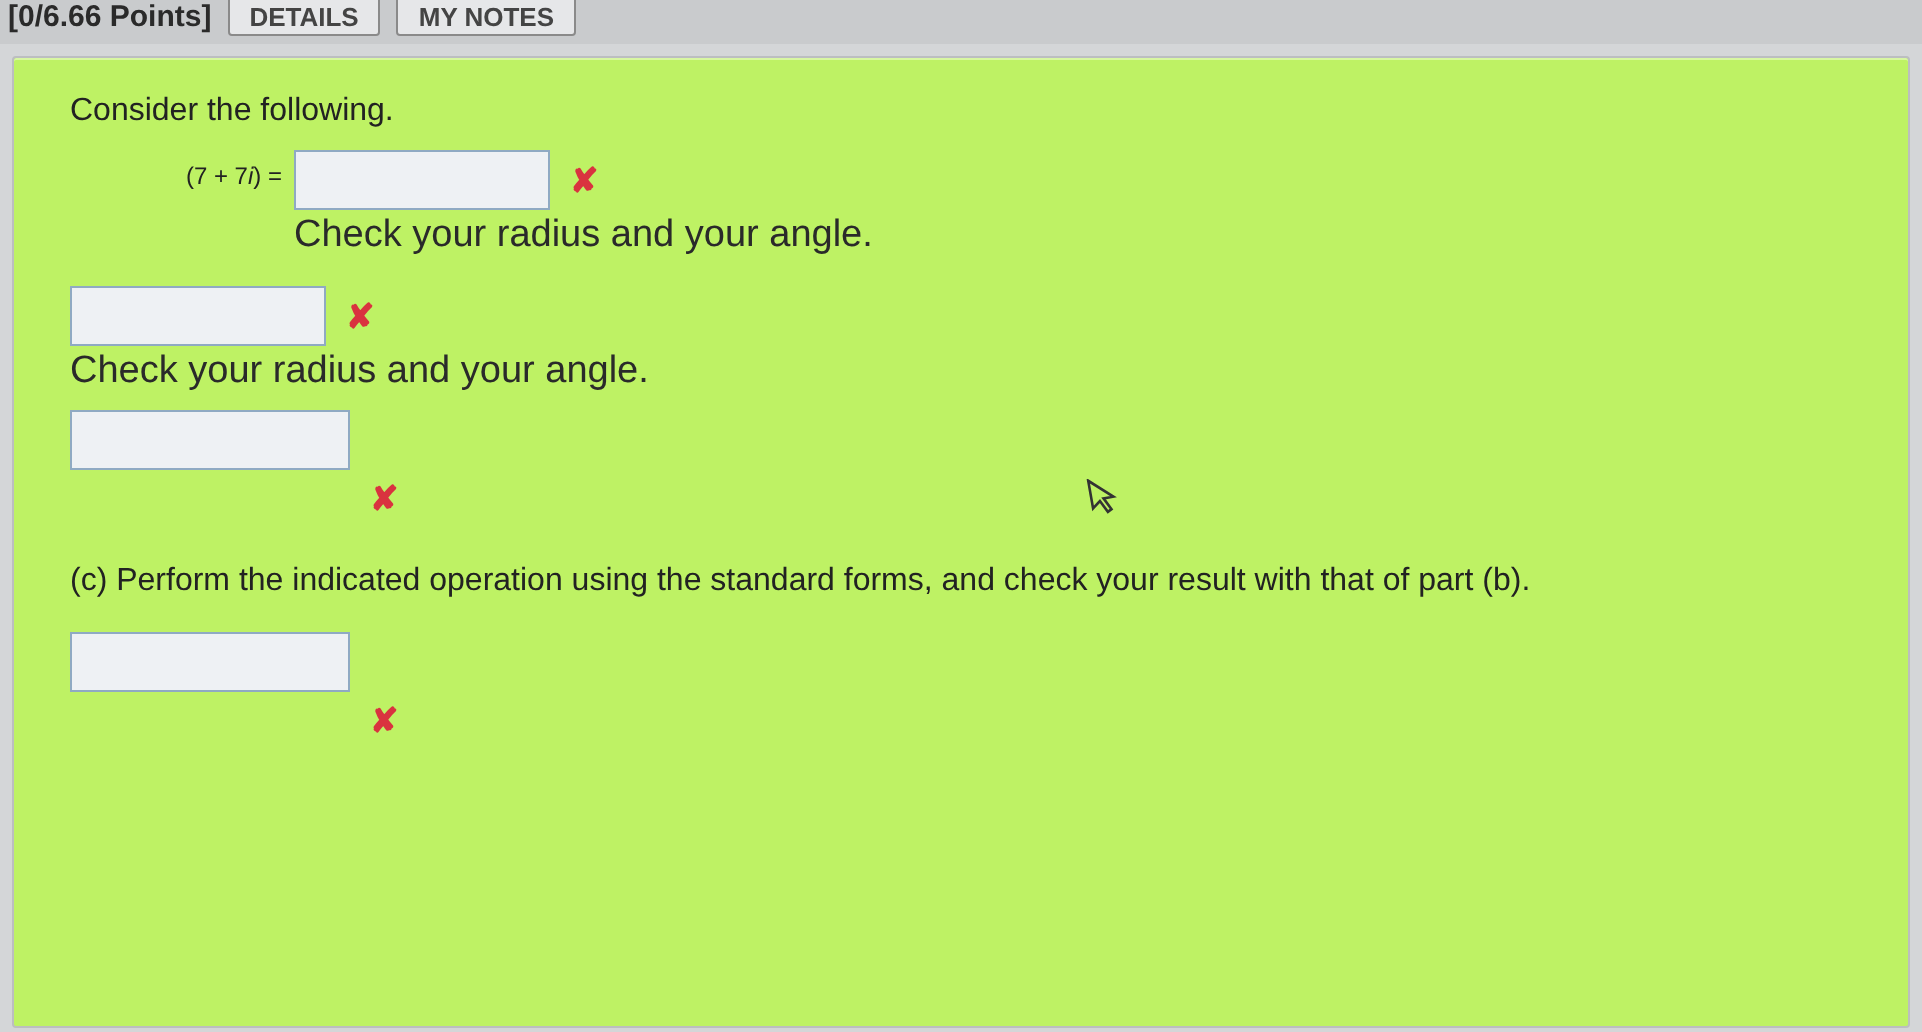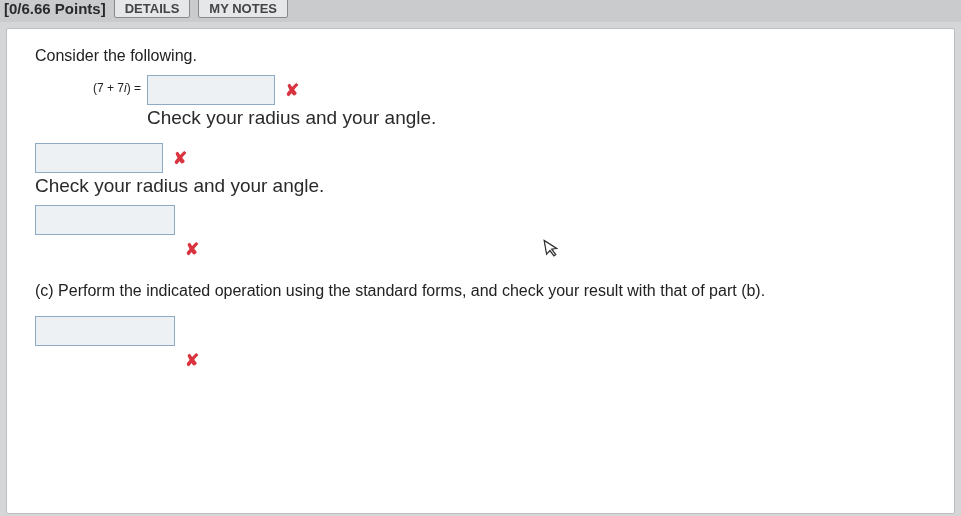--- a/index.html
+++ b/index.html
@@ -33,21 +33,21 @@
     font-size: 13px;
     font-weight: bold;
     color: #444;
     border-radius: 2px;
     margin-top: -2px;
     height: 20px;
     display: flex;
     align-items: center;
   }
   .card {
-    background: #ffffff;
+    background: #bef264;
     margin: 6px 6px 12px 6px;
     border: 1px solid #bcbec0;
     border-radius: 2px;
     padding: 18px 28px 10px 28px;
     height: 486px;
     box-shadow: inset 0 1px 0 rgba(255,255,255,0.4);
   }
   .line { margin: 0 0 8px 0; font-size: 16px; color: #222; }
   .indent1 { padding-left: 44px; }
   .italic { font-style: italic; }

